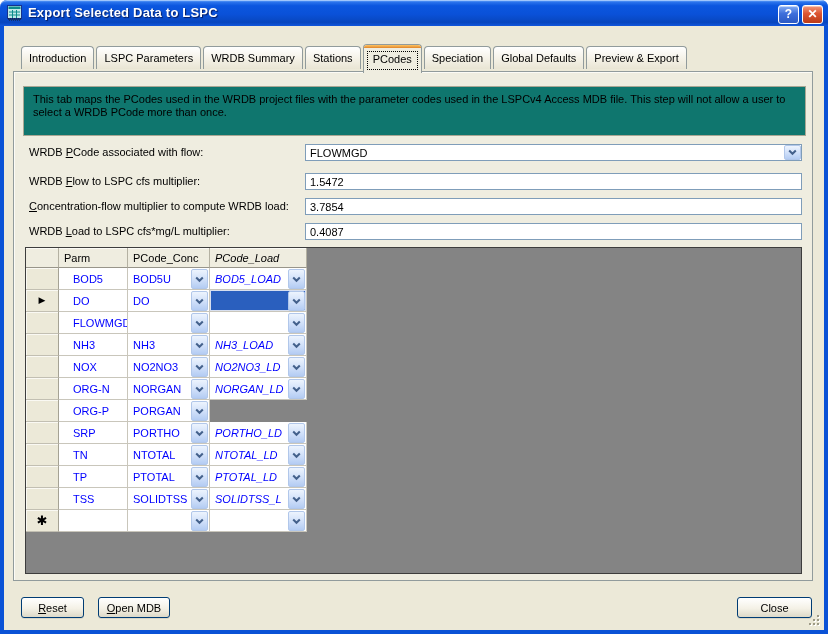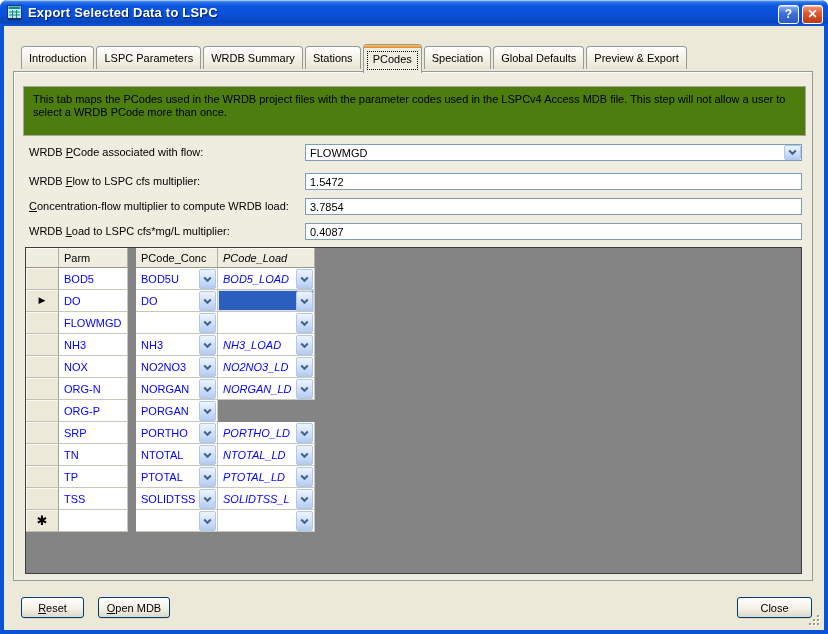--- a/index.html
+++ b/index.html
@@ -23,43 +23,43 @@
   .tab{height:23px;padding:0 7px;box-sizing:border-box;display:flex;align-items:center;white-space:nowrap;
     background:linear-gradient(180deg,#FFFFFF 0%,#F4F1E6 55%,#E9E5D4 100%);
     border:1px solid #919B9C;border-bottom:none;border-radius:4px 4px 0 0;cursor:default;}
   .tab.active{position:relative;height:29px;margin-bottom:-1px;z-index:4;background:#EFEDE0;padding:0 9px;}
   .tab.active::before{content:"";position:absolute;left:0;right:0;top:0;height:3px;border-radius:3px 3px 0 0;
     background:linear-gradient(180deg,#FFC663,#E08428);}
   .tab.active::after{content:"";position:absolute;left:3px;right:3px;top:6px;bottom:3px;border:1px dotted #000;}
   
   .panel{position:absolute;left:9px;top:45px;width:800px;height:510px;box-sizing:border-box;background:#EFEDE0;
     border:1px solid #919B9C;box-shadow:inset 1px 1px 0 #FCFBF6;}
-  .desc{position:absolute;left:9px;top:14px;width:783px;height:50px;box-sizing:border-box;background:#4d7c0f;
+  .desc{position:absolute;left:9px;top:14px;width:783px;height:50px;box-sizing:border-box;background:#0f766e;
     border:1px solid #A9A794;padding:6px 9px;line-height:13px;}
   .field-label{position:absolute;left:15px;white-space:nowrap;}
   .textbox,.combo{position:absolute;left:291px;width:497px;height:17px;box-sizing:border-box;background:#fff;
     border:1px solid #7F9DB9;display:flex;align-items:center;}
   .textbox .val,.combo .val{flex:1;padding-left:4px;overflow:hidden;white-space:nowrap;}
   .dd{width:17px;align-self:stretch;margin:0;border:1px solid #B1C7EA;border-radius:2px;box-sizing:border-box;
     background:linear-gradient(180deg,#EDF4FE 0%,#CFDFF9 55%,#B4CCF3 100%);
     display:flex;align-items:center;justify-content:center;cursor:default;}
   
   .grid-wrap{position:absolute;left:11px;top:175px;width:777px;height:327px;box-sizing:border-box;
     background:#848484;border:1px solid #3D3D3D;}
   .grow{display:flex;}
   .gc{box-sizing:border-box;display:flex;align-items:center;overflow:hidden;}
   .ghead .gc{height:20px;background:#EFEDE0;border-right:1px solid #B4B1A2;border-bottom:1px solid #98958A;
     padding-left:5px;box-shadow:inset 0 1px 0 #FBFAF5;}
   .ghead .gsel{padding-left:0;}
   .gdata .gc{height:22px;background:#fff;border-right:1px solid #C9C6BB;border-bottom:1px solid #C9C6BB;color:#0000FF;}
   .gsel{width:33px;justify-content:center;}
   .gdata .gsel{background:#ECE9D8;border-right:1px solid #A5A294;border-bottom:1px solid #C2BFB2;
     box-shadow:inset 1px 1px 0 #FAF9F3;color:#000;}
-  .gparm{width:69px;padding-left:5px;}
-  .gconc{width:82px;margin-left:8px;}
+  .gparm{width:69px;padding-left:14px;}
+  .gconc{width:82px;}
   .gload{width:97px;font-style:italic;}
   .gcombo .val{flex:1;padding-left:5px;overflow:hidden;white-space:nowrap;}
   .gcombo .dd{height:20px;margin:1px;}
   .gc.selcell{background:#2A5FBE;box-shadow:inset 0 0 0 1px #D7DFEF;}
   .marker-current{font-size:9px;line-height:9px;}
   .marker-new{font-size:13px;line-height:13px;}
   
   .btn{position:absolute;height:21px;box-sizing:border-box;border:1px solid #003C74;border-radius:3px;
     background:linear-gradient(180deg,#FFFFFF 0%,#F4F1E6 55%,#DDD9C8 100%);
     display:flex;align-items:center;justify-content:center;cursor:default;box-shadow:0 1px 0 rgba(0,0,0,.08);}

